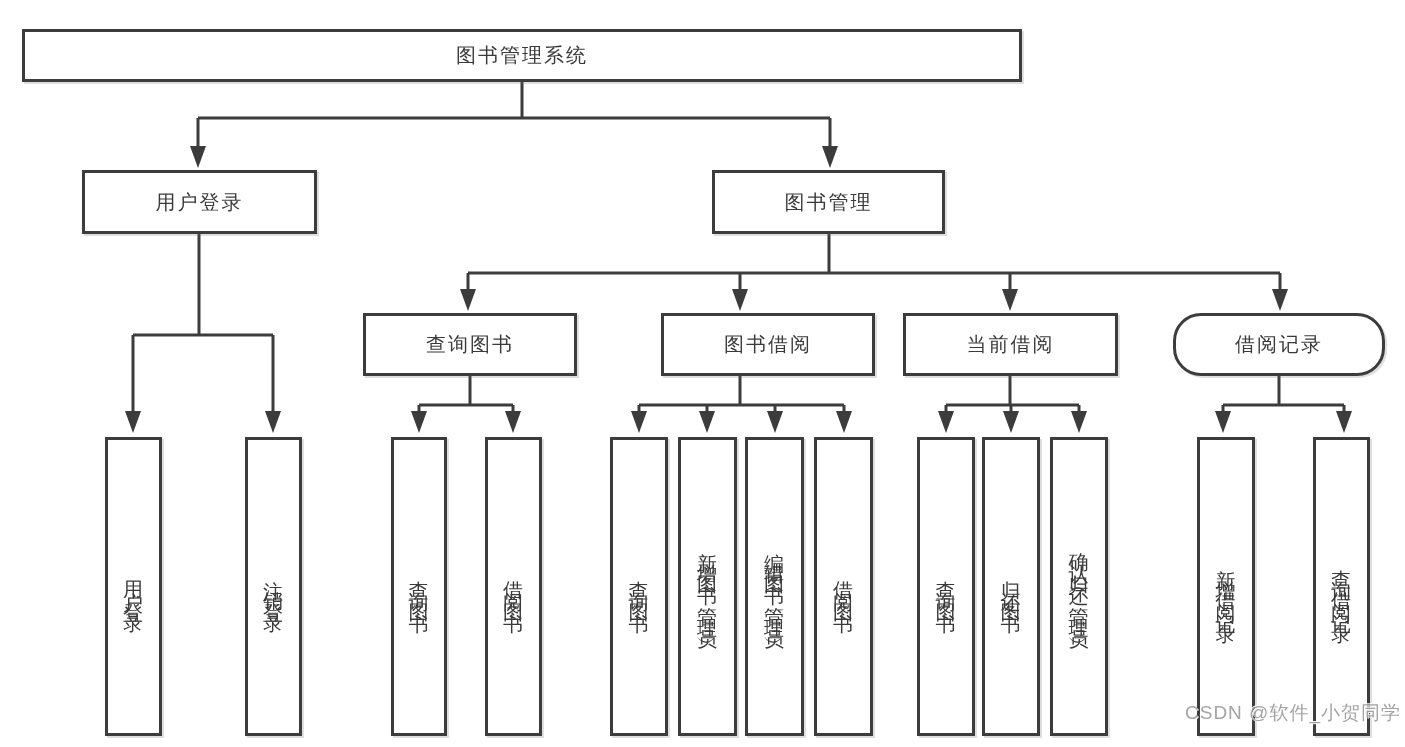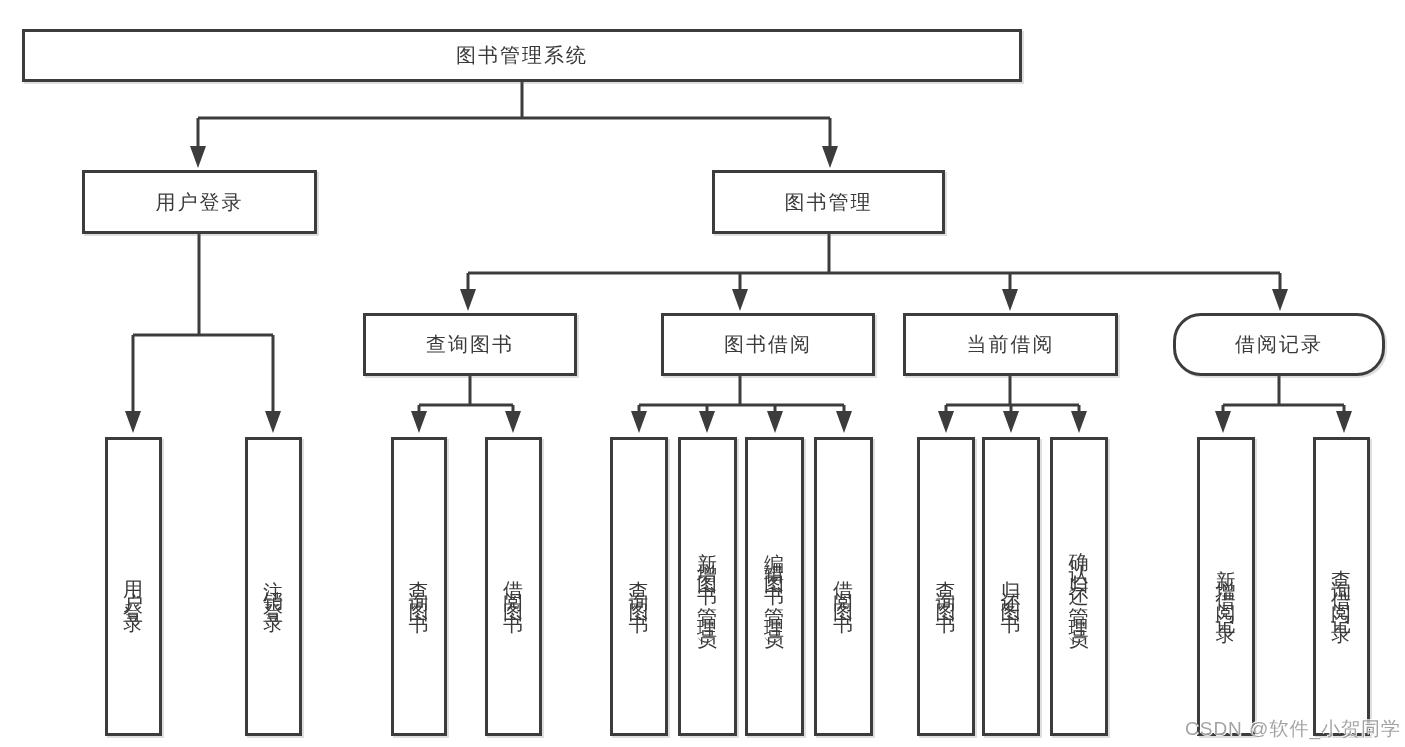--- a/index.html
+++ b/index.html
@@ -41,21 +41,21 @@
     writing-mode: vertical-rl;
     text-orientation: mixed;
     font-size: 20px;
     letter-spacing: 11px;
     line-height: 1;
     white-space: nowrap;
   }
   .watermark {
     position: absolute;
     left: 1185px;
-    top: 716px;
+    top: 700px;
     z-index: 6;
     font-size: 19px;
     letter-spacing: 1px;
     color: rgba(158,158,158,0.95);
     text-shadow: 1px 1px 0 rgba(255,255,255,0.9), -1px -1px 0 rgba(255,255,255,0.9);
     white-space: nowrap;
   }
 </style>
 </head>
 <body>

